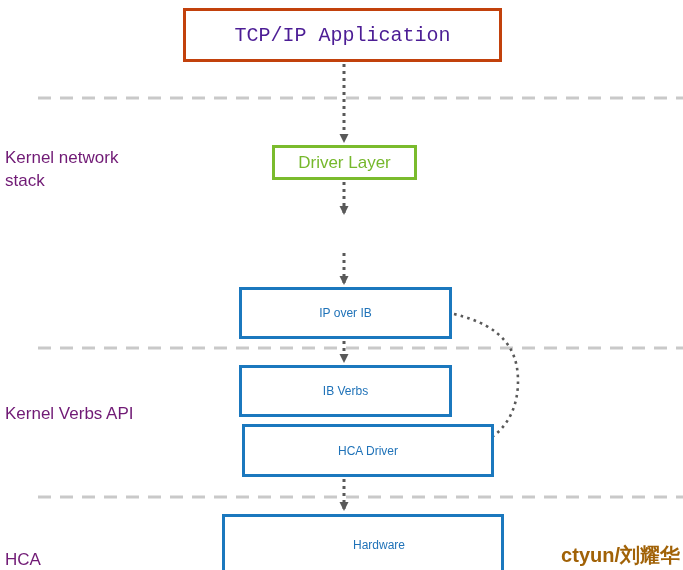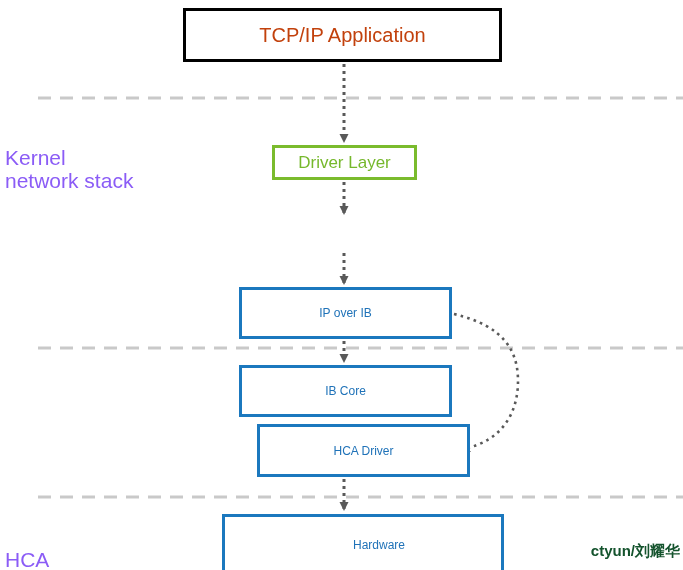--- a/index.html
+++ b/index.html
@@ -27,58 +27,59 @@
     position: absolute;
     box-sizing: border-box;
     background: #ffffff;
     display: flex;
     align-items: center;
     justify-content: center;
     text-align: center;
     z-index: 2;
   }
   .box.dark-green {
-    border: 3px solid #000000;
-    color: #c2410c;
+    border: 3px solid #c2410c;
+    color: #4c1d95;
     font-size: 20px;
+    font-family: Liberation Mono, monospace;
   }
   .box.light-green {
     border: 3px solid #7ABB2D;
     color: #76B82C;
     font-size: 17px;
   }
   .box.blue {
     border: 3px solid #1B78BE;
     color: #1F72B8;
     font-size: 12px;
   }
   .section-label {
     position: absolute;
-    color: #8b5cf6;
-    font-size: 21px;
+    color: #701a75;
+    font-size: 17px;
     line-height: 23px;
     z-index: 2;
   }
   .watermark {
     position: absolute;
     right: 3px;
     top: 542px;
-    color: #14532d;
-    font-size: 15px;
+    color: #a16207;
+    font-size: 20px;
     font-weight: bold;
     z-index: 2;
   }
 
   
   #box-tcpip    { left:183px; top:8px;   width:319px; height:54px; }
   #box-socket   { left:272px; top:145px; width:145px; height:35px; }
   #box-ip       { left:272px; top:217px; width:145px; height:34px; }
   #box-ipoverib { left:239px; top:287px; width:213px; height:52px; }
   #box-ibcore   { left:239px; top:365px; width:213px; height:52px; }
-  #box-hcadrv   { left:257px; top:424px; width:213px; height:53px;justify-content:center; }
+  #box-hcadrv   { left:242px; top:424px; width:252px; height:53px;justify-content:center; }
   #box-hardware { left:222px; top:514px; width:282px; height:61px;padding-left:32px; }
 
   #label-kns  { left:5px; top:146px; width:135px; }
   #label-kva  { left:5px; top:402px; }
   #label-hca  { left:5px; top:548px; }
 </style>
 </head>
 <body>
 
 <div class="canvas">
@@ -109,31 +110,32 @@
   <div class="box light-green" id="box-socket">
     <span>Driver Layer</span>
   </div>
 
 
   <div class="box blue" id="box-ipoverib">
     <span>IP over IB</span>
   </div>
 
   <div class="box blue" id="box-ibcore">
-    <span>IB Core</span>
+    <span>IB Verbs</span>
   </div>
 
   <div class="box blue" id="box-hcadrv">
     <span>HCA Driver</span>
   </div>
 
   <div class="box blue" id="box-hardware">
     <span>Hardware</span>
   </div>
 
   <div class="section-label" id="label-kns">Kernel network stack</div>
 
+  <div class="section-label" id="label-kva">Kernel Verbs API</div>
 
   <div class="section-label" id="label-hca">HCA</div>
 
   <div class="watermark">ctyun/刘耀华</div>
 
 </div>
 
 </body></html>

